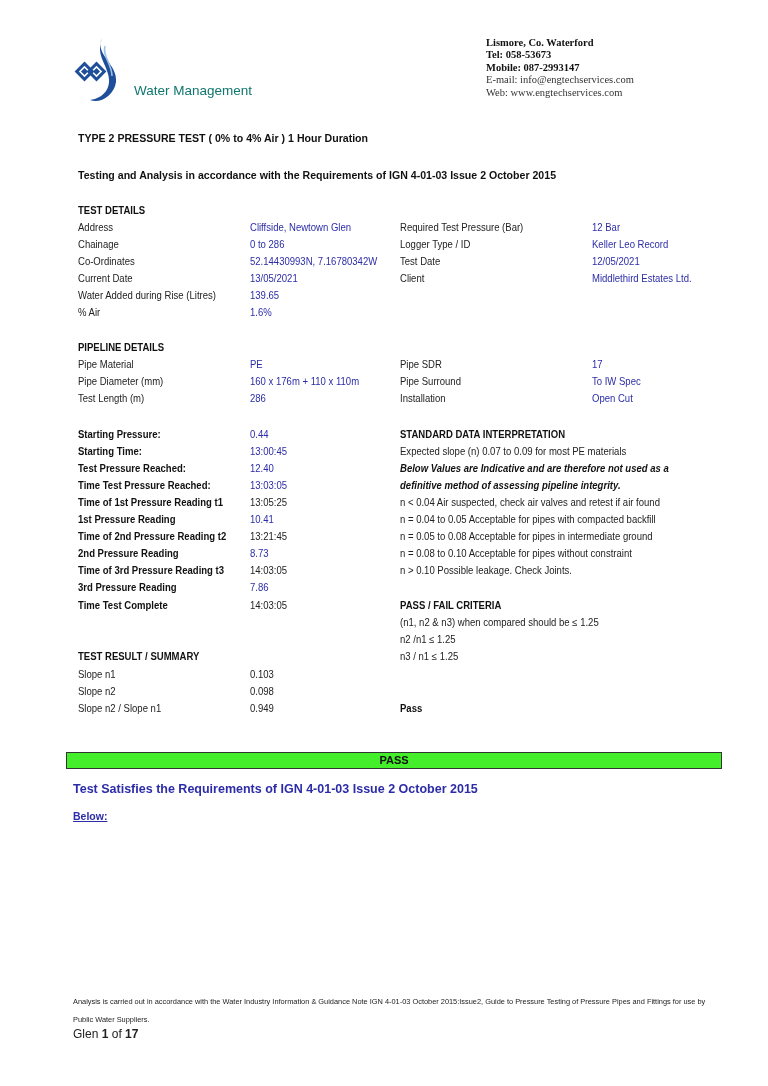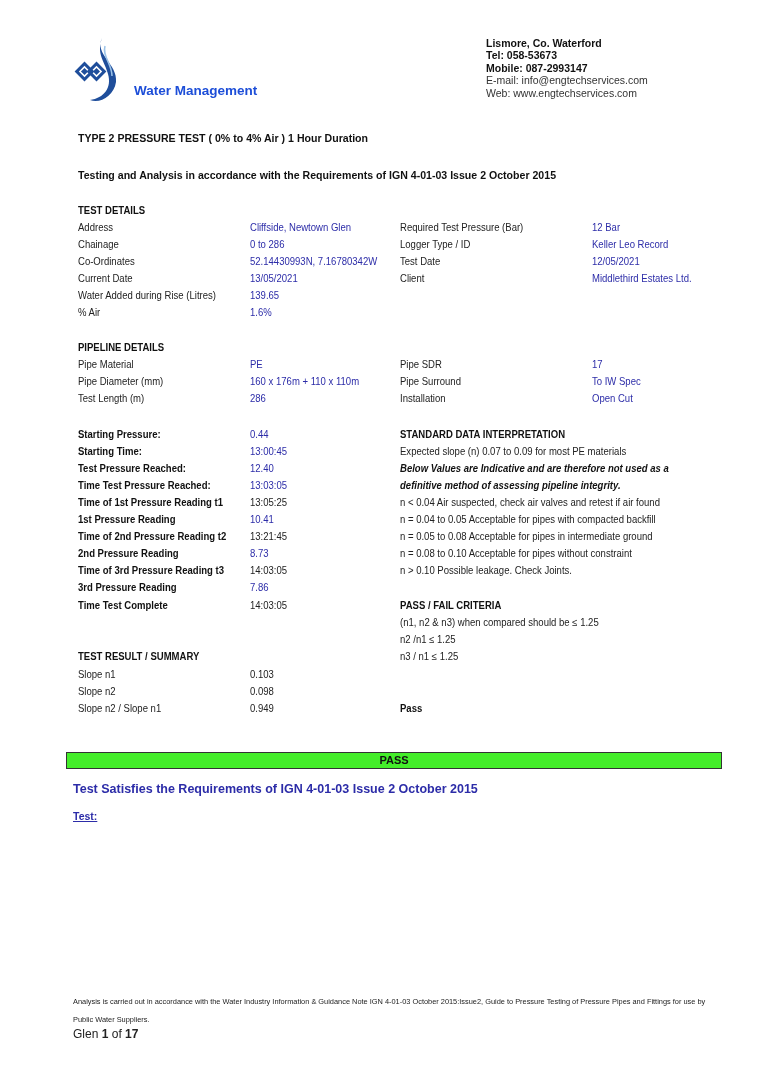--- a/index.html
+++ b/index.html
@@ -1,22 +1,22 @@
 <!DOCTYPE html>
 <html><head>
 <meta charset="utf-8">
 <style>
   html, body { margin:0; padding:0; background:#ffffff; }
   body { width:768px; height:1086px; position:relative; overflow:hidden;
          font-family:"Liberation Sans", sans-serif; color:#222; }
   .abs { position:absolute; }
   .logo { left:72px; top:36px; width:250px; height:70px; }
   .logo-title { position:absolute; left:60px; top:22px; font-size:21px; font-weight:bold; color:#1f4e9b; white-space:nowrap; letter-spacing:-0.2px; }
-  .logo-sub { position:absolute; left:62px; top:47px; font-size:13.5px; font-weight:bold; color:#1d4ed8; white-space:nowrap; }
-  .contact { left:486px; top:37px; font-family:Liberation Sans, sans-serif; font-size:10.5px; line-height:12.4px; color:#111; }
+  .logo-sub { position:absolute; left:62px; top:47px; font-size:13.5px; font-weight:normal; color:#0f766e; white-space:nowrap; }
+  .contact { left:486px; top:37px; font-family:Liberation Serif, serif; font-size:10.5px; line-height:12.4px; color:#111; }
   .contact .b { font-weight:bold; }
   .contact .n { color:#333; }
   .h1 { font-size:11.5px; font-weight:bold; color:#111; transform:scaleX(0.92); transform-origin:left; white-space:nowrap; }
   .row { position:absolute; font-size:10.6px; white-space:nowrap; transform:scaleX(0.9); transform-origin:left; }
   .lbl { color:#222; }
   .val { color:#2c2ca8; }
   .bold { font-weight:bold; color:#111; }
   .sect { font-weight:bold; color:#111; font-size:10.6px; }
   .ital { font-weight:bold; font-style:italic; color:#111; }
   .passbar { left:66px; top:752px; width:654px; height:15px; background:#44ee2a; border:1px solid #333;
@@ -137,16 +137,16 @@
 <div class="row sect" style="left:78px;top:650px">TEST RESULT / SUMMARY</div>
 <div class="row lbl" style="left:78px;top:668px">Slope n1</div>
 <div class="row lbl" style="left:250px;top:668px">0.103</div>
 <div class="row lbl" style="left:78px;top:685px">Slope n2</div>
 <div class="row lbl" style="left:250px;top:685px">0.098</div>
 <div class="row lbl" style="left:78px;top:702px">Slope n2 / Slope n1</div>
 <div class="row lbl" style="left:250px;top:702px">0.949</div>
 
 <div class="abs passbar">PASS</div>
 <div class="abs satisfies">Test Satisfies the Requirements of IGN 4-01-03 Issue 2 October 2015</div>
-<div class="abs note">Test:</div>
+<div class="abs note">Below:</div>
 
 <div class="abs footer">Analysis is carried out in accordance with the Water Industry Information &amp; Guidance Note IGN 4-01-03 October 2015:Issue2, Guide to Pressure Testing of Pressure Pipes and Fittings for use by Public Water Suppliers.</div>
 <div class="abs page"><span>Glen </span><b>1</b><span> of </span><b>17</b></div>
 
 </body></html>

